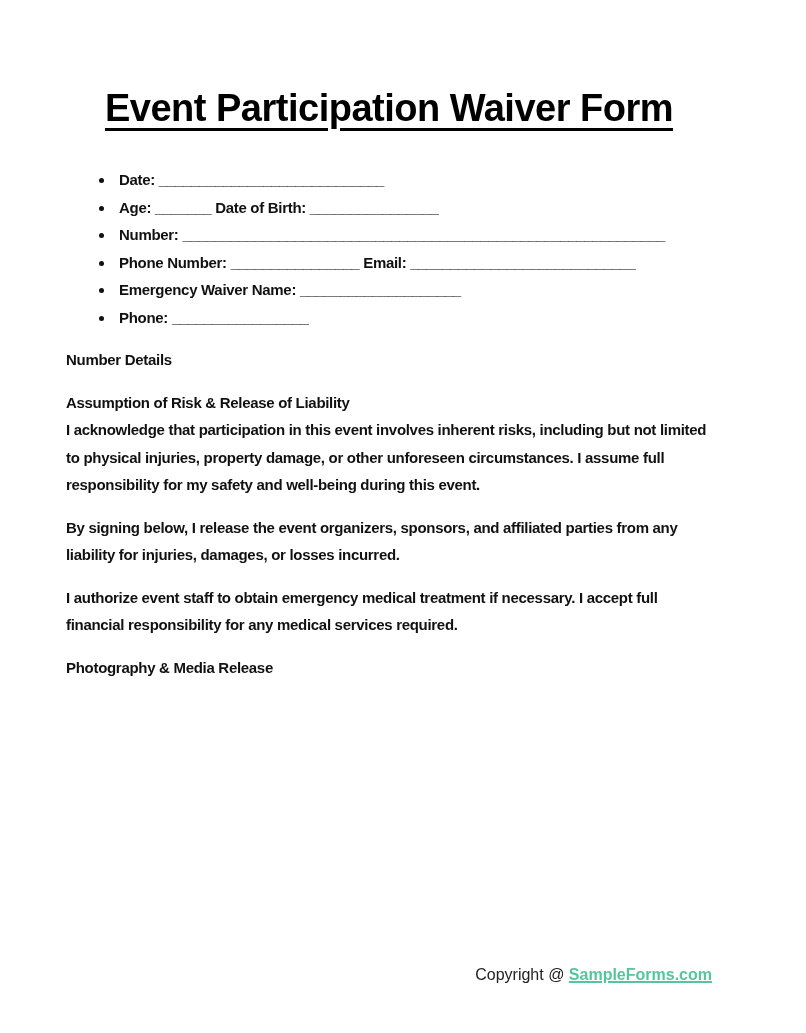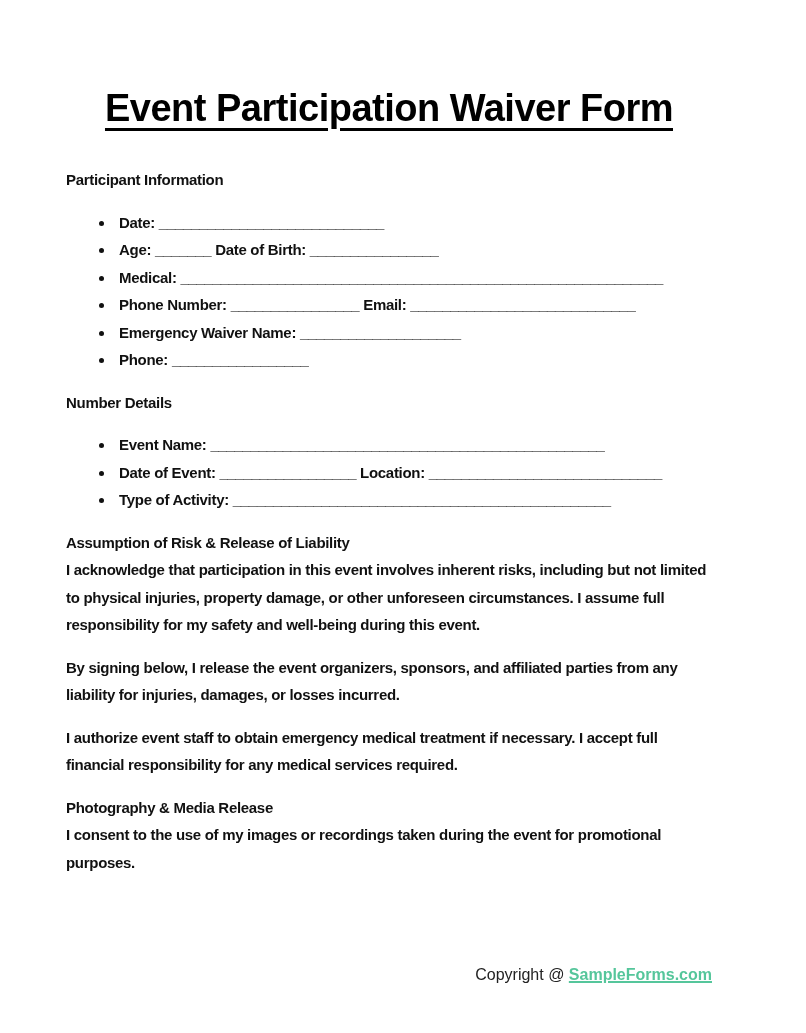--- a/index.html
+++ b/index.html
@@ -67,53 +67,46 @@
   }
 </style>
 </head>
 <body>
 
 <div class="page">
 
   <h1 class="doc-title">Event Participation Waiver Form</h1>
 
   <section>
-    <h2 class="sec-heading">Participant Information</h2>
     <ul class="blank-list">
       <li>Date: ____________________________</li>
       <li>Age: _______ Date of Birth: ________________</li>
-      <li>Medical: ____________________________________________________________</li>
+      <li>Number: ____________________________________________________________</li>
       <li>Phone Number: ________________ Email: ____________________________</li>
       <li>Emergency Waiver Name: ____________________</li>
       <li>Phone: _________________</li>
     </ul>
   </section>
 
   <section>
     <h2 class="sec-heading">Number Details</h2>
-    <ul class="blank-list">
-      <li>Event Name: _________________________________________________</li>
-      <li>Date of Event: _________________ Location: _____________________________</li>
-      <li>Type of Activity: _______________________________________________</li>
-    </ul>
   </section>
 
   <section class="para-block">
     <h2>Assumption of Risk &amp; Release of Liability</h2>
     <p>I acknowledge that participation in this event involves inherent risks, including but not limited to physical injuries, property damage, or other unforeseen circumstances. I assume full responsibility for my safety and well-being during this event.</p>
   </section>
 
   <p class="standalone">By signing below, I release the event organizers, sponsors, and affiliated parties from any liability for injuries, damages, or losses incurred.</p>
 
   <section class="para-block">
     <p>I authorize event staff to obtain emergency medical treatment if necessary. I accept full financial responsibility for any medical services required.</p>
   </section>
 
   <section class="para-block">
     <h2>Photography &amp; Media Release</h2>
-    <p>I consent to the use of my images or recordings taken during the event for promotional purposes.</p>
   </section>
 
   <div class="footer" style="color: rgb(34, 34, 34);">
     <span>Copyright @ </span><a class="site-link" style="color: rgb(85, 198, 155);">SampleForms.com</a>
   </div>
 
 </div>
 
 </body></html>

